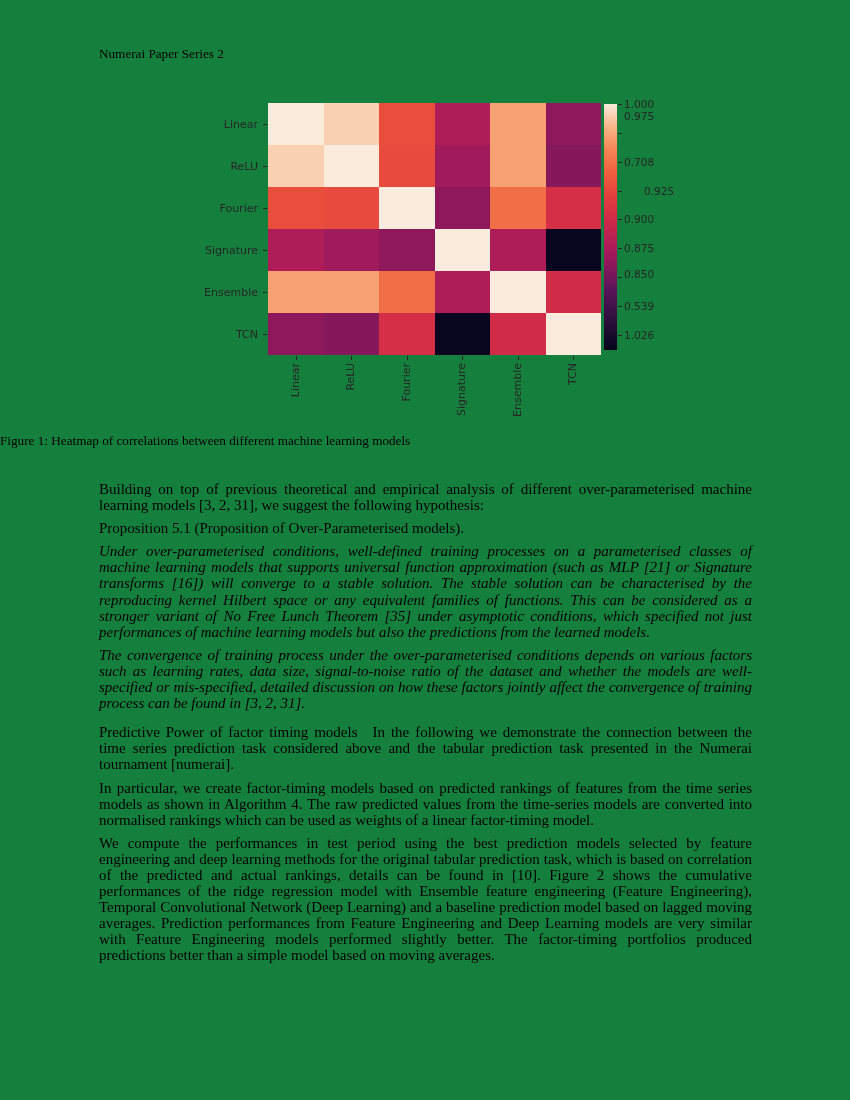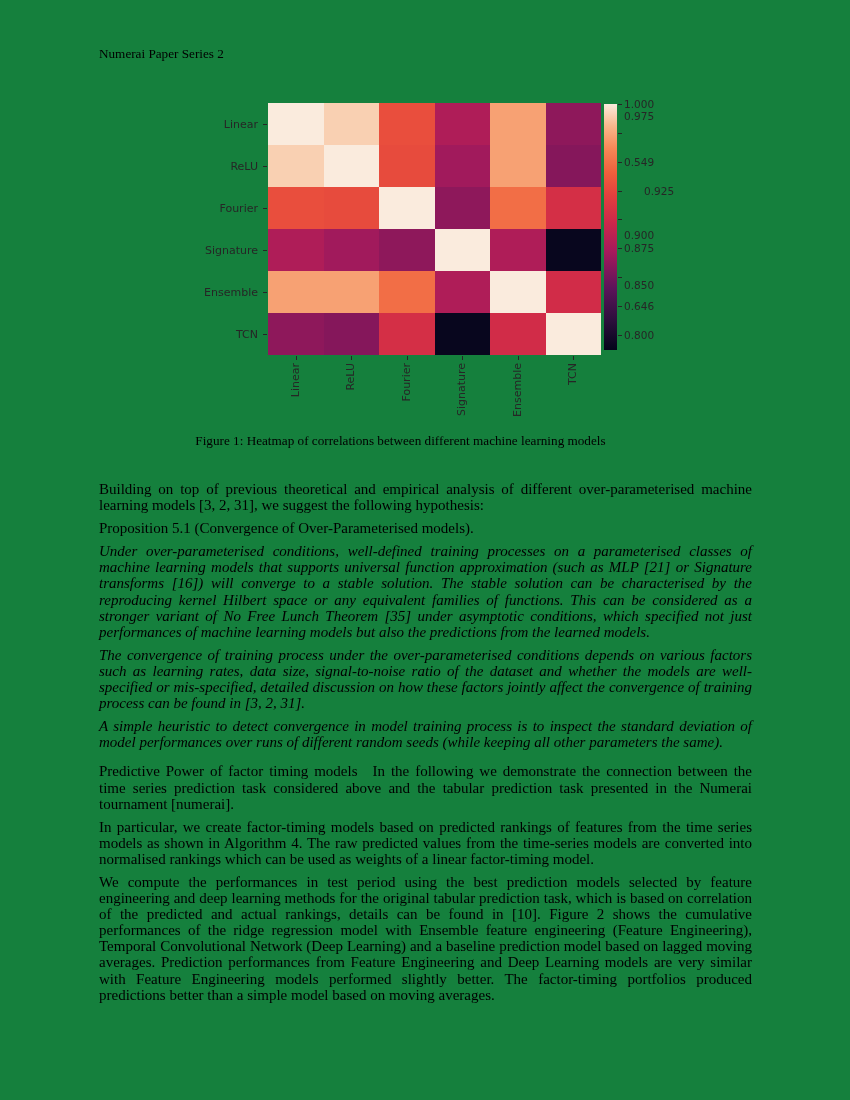--- a/index.html
+++ b/index.html
@@ -12,21 +12,21 @@
   .hm-cell{width:100%;height:100%;}
   .ylabel{position:absolute;width:70px;text-align:right;font-family:"DejaVu Sans",sans-serif;
           font-size:11px;color:#262626;transform:translateY(-50%);}
   .xlabel{position:absolute;writing-mode:vertical-rl;transform:rotate(180deg);
           font-family:"DejaVu Sans",sans-serif;font-size:11px;color:#262626;}
   .tickh{position:absolute;width:4px;height:1px;background:#262626;}
   .tickv{position:absolute;width:1px;height:4px;background:#262626;}
   .cbar{position:absolute;left:604px;top:104px;width:13px;height:246px;}
   .cblabel{position:absolute;font-family:"DejaVu Sans",sans-serif;font-size:10.5px;
            color:#262626;transform:translateY(-50%);}
-  .caption{position:absolute;left:0;top:433px;width:801px;text-align:center;font-size:13.2px;}
+  .caption{position:absolute;left:0;top:433px;width:801px;font-size:13.2px;}
   .content{position:absolute;left:99px;top:481px;width:653px;font-size:15px;
            line-height:16.1px;text-align:justify;}
   .content p{margin:0 0 7px 0;}
   .content p.gap-before{margin-top:13px;}
   .r-b{font-weight:normal;}
   .r-i{font-style:italic;}
   .page-number{position:absolute;left:0;top:1031px;width:850px;text-align:center;font-size:13.2px;}
 </style>
 </head>
 <body>
@@ -99,41 +99,40 @@
         <div class="tickv" style="left: 573.25px; top: 356px;"></div>
         <div class="xlabel" style="left: 566.25px; top: 363px;">TCN</div>
       </div>
     <div class="cbar" id="cbar" style="background: linear-gradient(to top, rgb(3, 5, 26) 0%, rgb(44, 15, 60) 12%, rgb(92, 20, 90) 25%, rgb(166, 26, 92) 40%, rgb(205, 40, 74) 52%, rgb(227, 64, 62) 63%, rgb(239, 95, 60) 72%, rgb(246, 136, 87) 82%, rgb(248, 183, 139) 91%, rgb(250, 235, 221) 100%);"></div>
     <div id="cbticks">
         <div class="tickh" style="left: 618px; top: 104px;"></div>
         <div class="cblabel" style="left: 624px; top: 104px;">1.000</div>
         <div class="tickh" style="left: 618px; top: 132.873px;"></div>
         <div class="cblabel" style="left: 624px; top: 116px;">0.975</div>
         <div class="tickh" style="left: 618px; top: 161.746px;"></div>
-        <div class="cblabel" style="left: 624px; top: 161.746px;">0.549</div>
+        <div class="cblabel" style="left: 624px; top: 161.746px;">0.708</div>
         <div class="tickh" style="left: 618px; top: 190.62px;"></div>
         <div class="cblabel" style="left: 644px; top: 190.62px;">0.925</div>
         <div class="tickh" style="left: 618px; top: 219.493px;"></div>
-        <div class="cblabel" style="left: 624px; top: 219.493px; margin-top: 16px;">0.900</div>
+        <div class="cblabel" style="left: 624px; top: 219.493px;">0.900</div>
         <div class="tickh" style="left: 618px; top: 248.366px;"></div>
         <div class="cblabel" style="left: 624px; top: 248.366px;">0.875</div>
         <div class="tickh" style="left: 618px; top: 277.239px;"></div>
-        <div class="cblabel" style="left: 624px; top: 285px;">0.850</div>
+        <div class="cblabel" style="left: 624px; top: 274px;">0.850</div>
         <div class="tickh" style="left: 618px; top: 306.113px;"></div>
-        <div class="cblabel" style="left: 624px; top: 306.113px;">0.646</div>
+        <div class="cblabel" style="left: 624px; top: 306.113px;">0.539</div>
         <div class="tickh" style="left: 618px; top: 334.986px;"></div>
-        <div class="cblabel" style="left: 624px; top: 334.986px;">0.800</div>
+        <div class="cblabel" style="left: 624px; top: 334.986px;">1.026</div>
       </div>
     <div class="caption">Figure 1: Heatmap of correlations between different machine learning models</div>
   </div>
 
   <main class="content" id="content">
       <p><span>Building on top of previous theoretical and empirical analysis of different over-parameterised machine learning models [3, 2, 31], we suggest the following hypothesis:</span></p>
-      <p><span class="r-b">Proposition 5.1 </span><span>(Convergence of Over-Parameterised models).</span></p>
+      <p><span class="r-b">Proposition 5.1 </span><span>(Proposition of Over-Parameterised models).</span></p>
       <p><span class="r-i">Under over-parameterised conditions, well-defined training processes on a parameterised classes of machine learning models that supports universal function approximation (such as MLP [21] or Signature transforms [16]) will converge to a stable solution. The stable solution can be characterised by the reproducing kernel Hilbert space or any equivalent families of functions. This can be considered as a stronger variant of No Free Lunch Theorem [35] under asymptotic conditions, which specified not just performances of machine learning models but also the predictions from the learned models.</span></p>
       <p><span class="r-i">The convergence of training process under the over-parameterised conditions depends on various factors such as learning rates, data size, signal-to-noise ratio of the dataset and whether the models are well-specified or mis-specified, detailed discussion on how these factors jointly affect the convergence of training process can be found in [3, 2, 31].</span></p>
-      <p><span class="r-i">A simple heuristic to detect convergence in model training process is to inspect the standard deviation of model performances over runs of different random seeds (while keeping all other parameters the same).</span></p>
       <p class="gap-before"><span class="r-b">Predictive Power of factor timing models</span><span> In the following we demonstrate the connection between the </span><span class="r-b">time series</span><span> prediction task considered above and the </span><span class="r-b">tabular</span><span> prediction task presented in the Numerai tournament [</span><span class="r-b">numerai</span><span>].</span></p>
       <p><span>In particular, we create factor-timing models based on predicted rankings of features from the time series models as shown in Algorithm 4. The raw predicted values from the time-series models are converted into normalised rankings which can be used as weights of a linear factor-timing model.</span></p>
       <p><span>We compute the performances in test period using the best prediction models selected by feature engineering and deep learning methods for the original </span><span class="r-b">tabular</span><span> prediction task, which is based on correlation of the predicted and actual rankings, details can be found in [10]. Figure 2 shows the cumulative performances of the ridge regression model with </span><span class="r-b">Ensemble</span><span> feature engineering (Feature Engineering), Temporal Convolutional Network (Deep Learning) and a baseline prediction model based on lagged moving averages. Prediction performances from Feature Engineering and Deep Learning models are very similar with Feature Engineering models performed slightly better. The factor-timing portfolios produced predictions better than a simple model based on moving averages.</span></p>
     </main>
 
 </div>
 
 </body></html>

